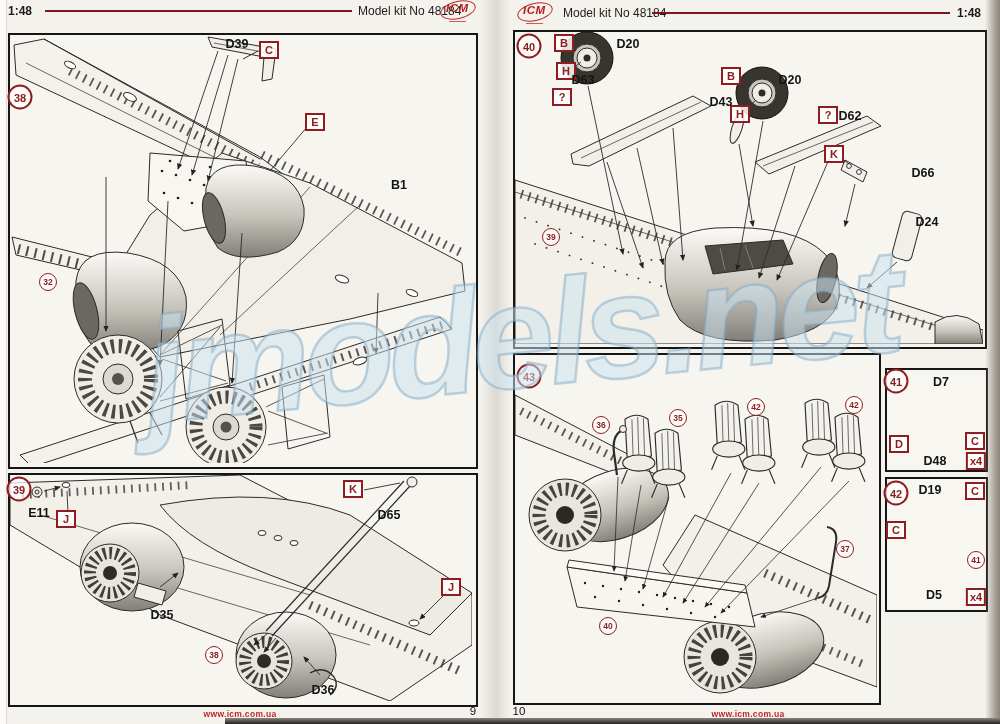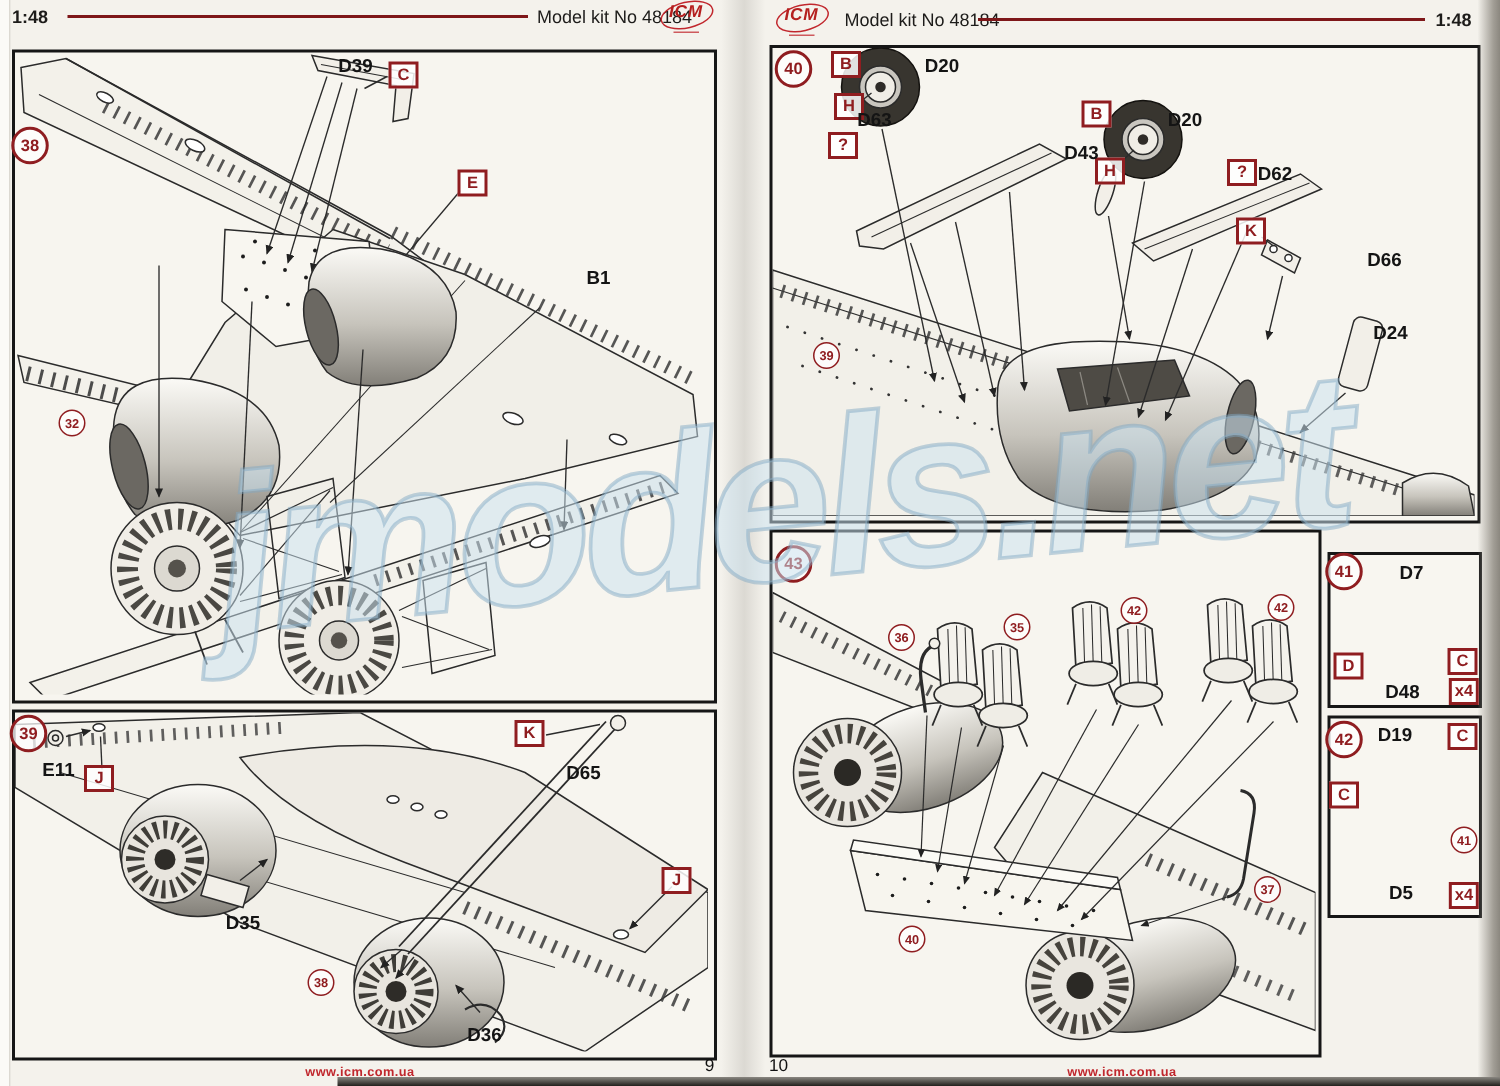--- a/index.html
+++ b/index.html
@@ -421,21 +421,21 @@
   <div class="circ scirc" style="left:48px;top:282px;">32</div>
   <div class="circ" style="left:19px;top:489px;">39</div>
   <div class="circ scirc" style="left:214px;top:655px;">38</div>
   <div class="circ" style="left:529px;top:46px;">40</div>
   <div class="circ scirc" style="left:551px;top:237px;">39</div>
   <div class="circ" style="left:529px;top:376px;">43</div>
   <div class="circ scirc" style="left:601px;top:425px;">36</div>
   <div class="circ scirc" style="left:678px;top:418px;">35</div>
   <div class="circ scirc" style="left:756px;top:407px;">42</div>
   <div class="circ scirc" style="left:854px;top:405px;">42</div>
-  <div class="circ scirc" style="left:845px;top:549px;margin-top:44px;">37</div>
+  <div class="circ scirc" style="left:845px;top:549px;">37</div>
   <div class="circ scirc" style="left:608px;top:626px;">40</div>
   <div class="circ" style="left:896px;top:381px;">41</div>
   <div class="circ" style="left:896px;top:493px;">42</div>
   <div class="circ scirc" style="left:976px;top:560px;">41</div>
 
   <div class="pbox" style="left:269px;top:50px;">C</div>
   <div class="pbox" style="left:315px;top:122px;">E</div>
   <div class="pbox" style="left:66px;top:519px;">J</div>
   <div class="pbox" style="left:353px;top:489px;">K</div>
   <div class="pbox" style="left:451px;top:587px;">J</div>

